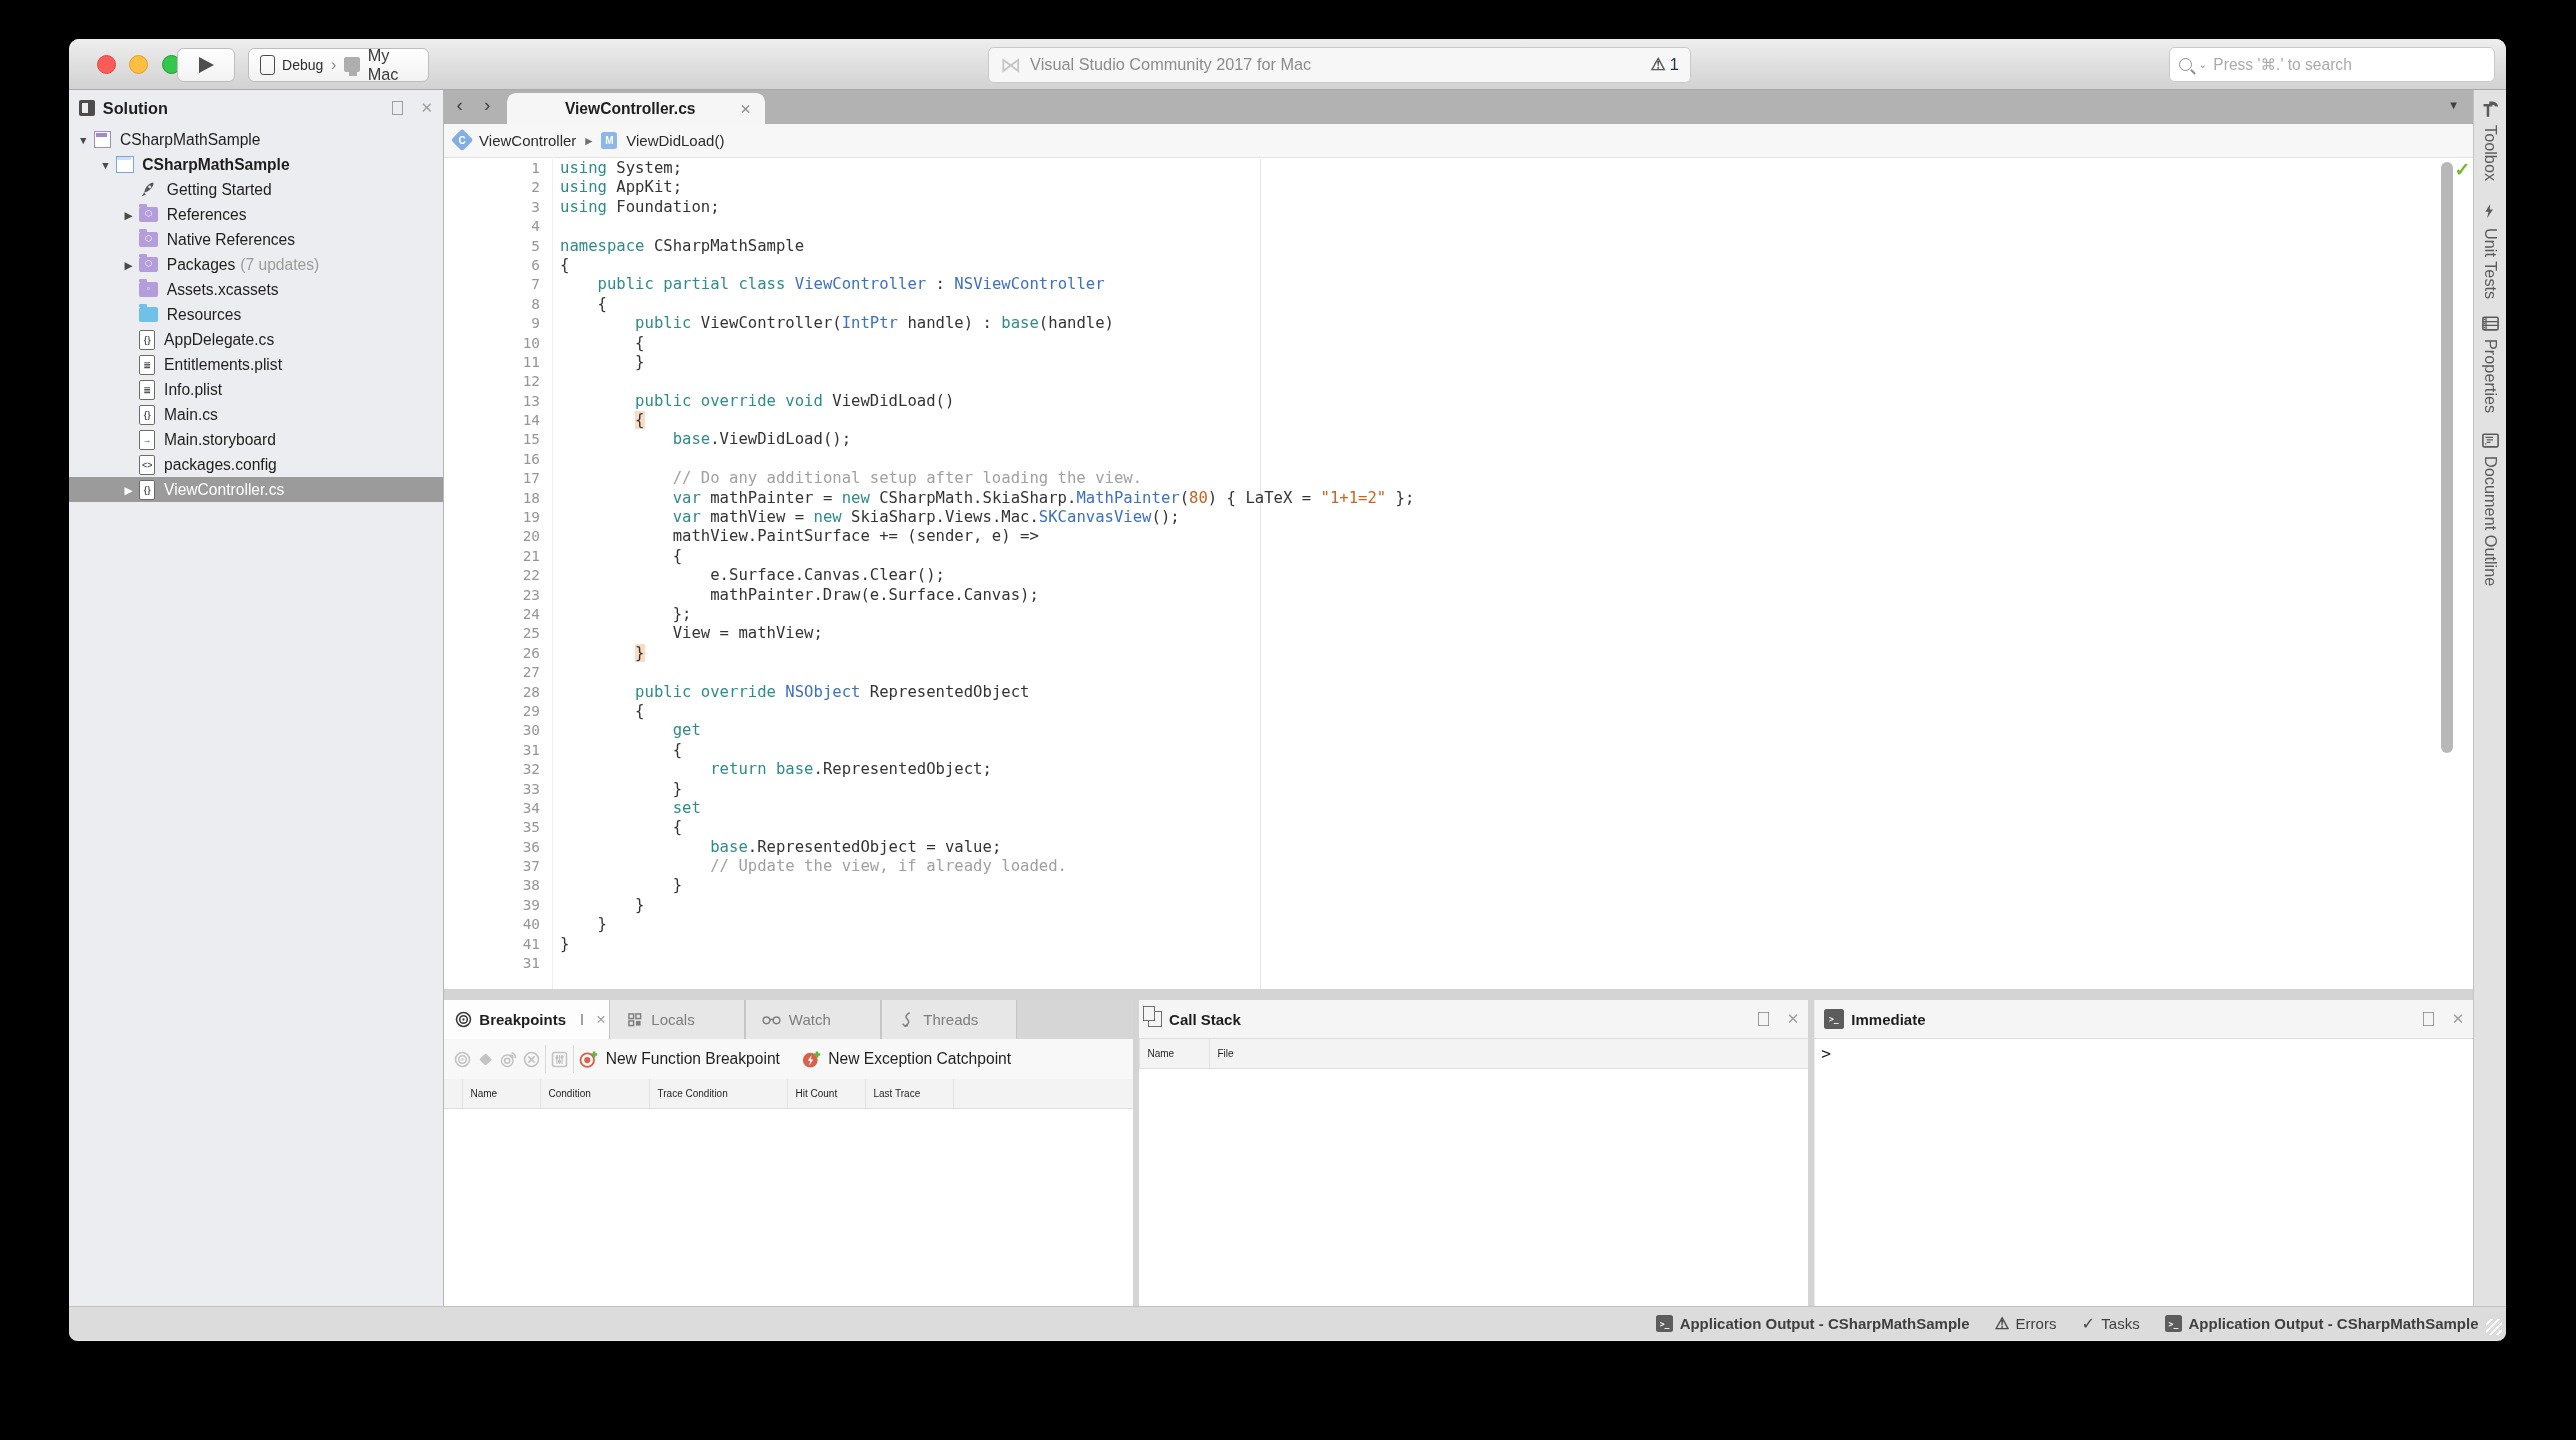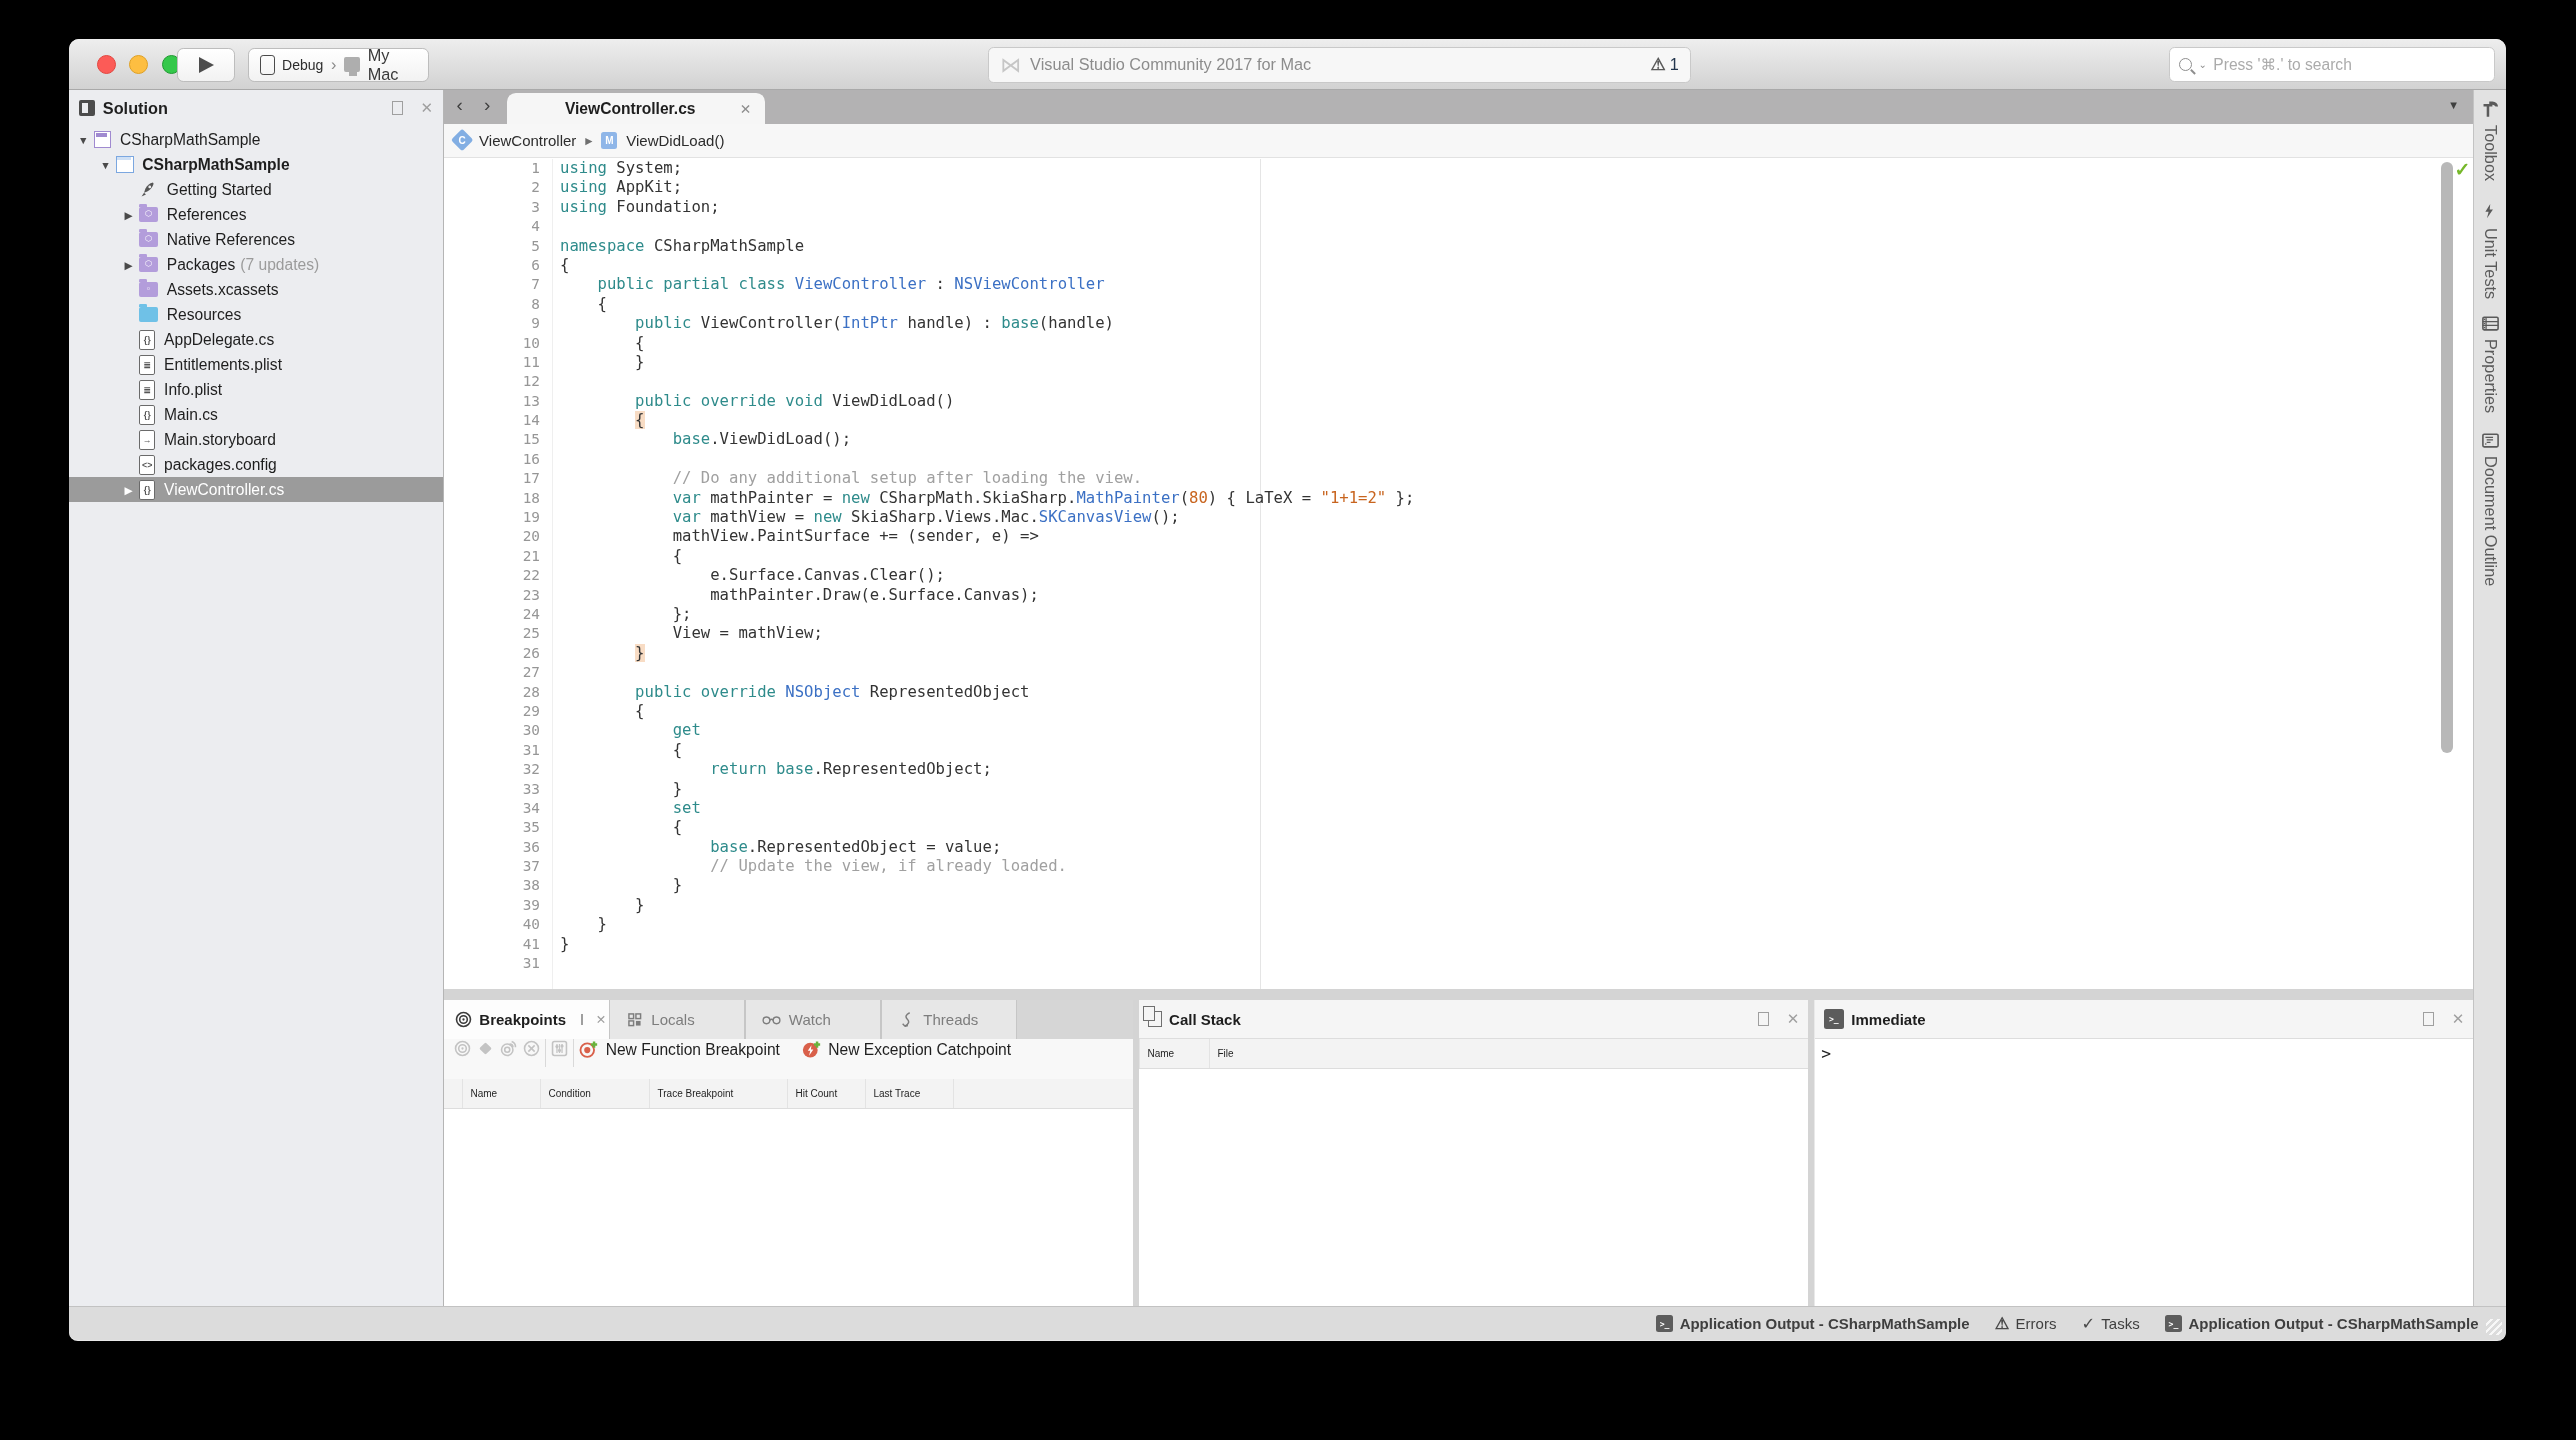--- a/index.html
+++ b/index.html
@@ -116,21 +116,21 @@
   .vsplit { position:absolute; top:0; width:6.3px; height:306px; background:#d4d4d4; }
   .vs1 { left:689px; } .vs2 { left:1364px; }
   .bp-tabs { position:absolute; left:0; top:0; width:100%; height:39px; background:#d6d6d6; display:flex; }
   .bp-tab-active { width:165px; height:39px; background:#fdfdfd; display:flex; align-items:center; padding:0 10px; gap:6.3px; }
   .bp-tab-active .lbl { font-size:15px; font-weight:bold; color:#1e1e1e; }
   .bp-tab-active .mini-rect { width:8.8px; height:11.3px; border-width:1.3px; margin-left:8.8px; }
   .bp-tab-active .pane-x { font-size:12.5px; margin-left:6.3px; }
   .btab { width:136px; height:39px; background:#e7e7e7; border-left:0.6px solid #c6c6c6; border-right:0.6px solid #c6c6c6;
           display:flex; align-items:center; padding-left:16.3px; gap:7.5px; font-size:15px; color:#7d7d7d; }
   .bp-toolbar { position:absolute; left:0; top:39px; width:100%; height:41px; background:#f8f8f8;
-                border-bottom:0.6px solid #e0e0e0; display:flex; align-items:flex-start; padding:0 8.8px; gap:4px; }
+                border-bottom:0.6px solid #e0e0e0; display:flex; align-items:center; padding:0 8.8px; gap:4px; }
   .tb-sep { width:1.3px; height:27.5px; background:#d9d9d9; }
   .tb-btn2 { display:flex; align-items:center; gap:6.3px; font-size:15.6px; color:#1f1f1f; }
   .cols { position:absolute; left:0; width:100%; height:30px; background:#f3f3f3; border-bottom:1.3px solid #ddd; display:flex; }
   .bp-cols { top:79px; } .cs-cols { top:39px; }
   .colcell { height:100%; display:flex; align-items:center; padding-left:7.5px; font-size:10px; color:#1f1f1f;
              border-right:1.3px solid #e3e3e3; }
   .panel-header { position:absolute; left:0; top:0; width:100%; height:39px; background:#f5f5f5;
                   border-bottom:0.6px solid #ddd; display:flex; align-items:center; padding:0 8.8px; gap:7.5px;justify-content:center; }
   .panel-title { font-size:15px; font-weight:bold; color:#1e1e1e; flex:1; }
   .frames-ico { position:relative; width:13.8px; height:16.3px; border:1.9px solid #6f6f6f; background:#f5f5f5; }
@@ -478,21 +478,21 @@
                   </svg>
                 </span>
                 <span>New Exception Catchpoint</span>
               </div>
             </div>
         </div>
         <div class="cols bp-cols">
             <div class="colcell" style="width: 19px; padding: 0px;"></div>
             <div class="colcell" style="width: 78px;">Name</div>
             <div class="colcell" style="width: 109px;">Condition</div>
-            <div class="colcell" style="width: 138px;">Trace Breakpoint</div>
+            <div class="colcell" style="width: 138px;">Trace Condition</div>
             <div class="colcell" style="width: 78px;">Hit Count</div>
             <div class="colcell" style="width: 88px;">Last Trace</div>
           </div>
         <div style="position:absolute; top:109px; left:0; right:0; bottom:0; background:#fff;"></div>
       </div>
 
       <div class="vsplit vs1"></div>
 
       <div class="panel p-cs">
         <div class="panel-header">

